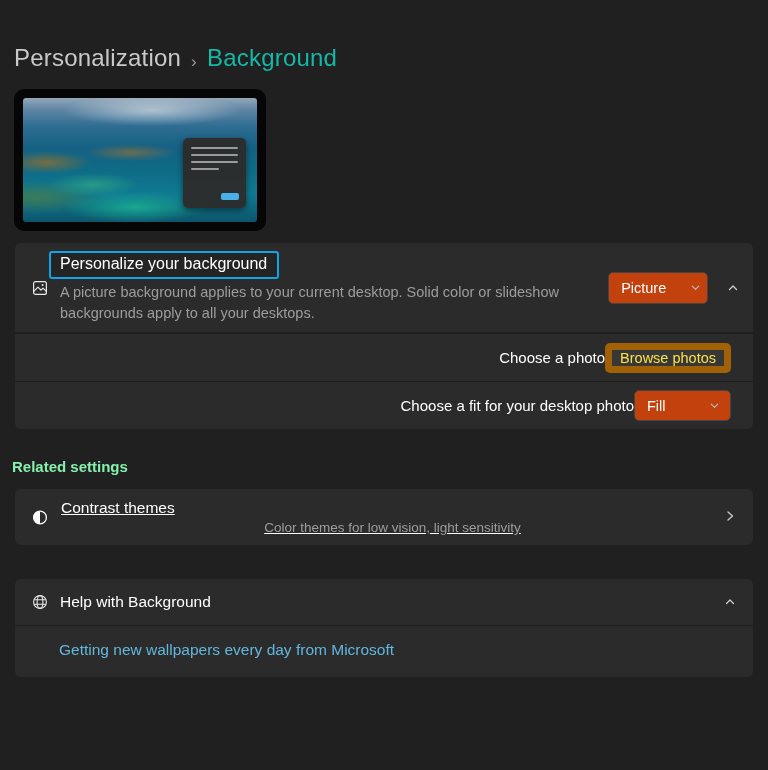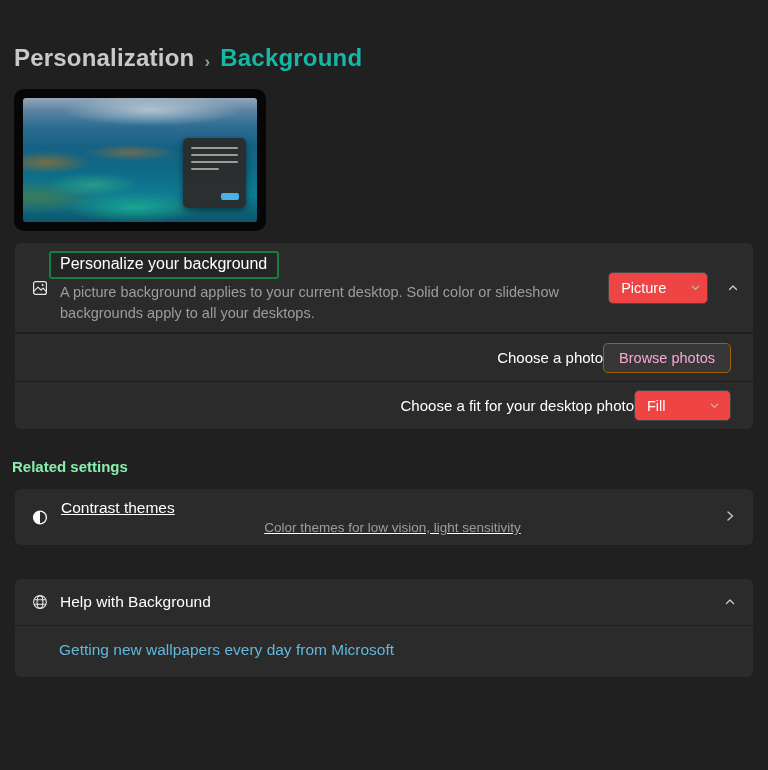--- a/index.html
+++ b/index.html
@@ -6,21 +6,21 @@
   html,body { width:768px; height:770px; overflow:hidden; }
   body {
     background:#202020;
     color:#ffffff;
     font-family:"Liberation Sans", sans-serif;
     -webkit-font-smoothing:antialiased;
   }
   .page { width:768px; height:770px; padding:0 14px; position:relative; }
 
   
-  .breadcrumb { padding-top:44px; font-size:24px; font-weight:700; letter-spacing:.2px; display:flex; align-items:flex-end; gap:10px; }
+  .breadcrumb { padding-top:44px; font-size:24px; font-weight:400; letter-spacing:.2px; display:flex; align-items:flex-end; gap:10px; }
   .bc-parent { color:#c9c9c9; cursor:pointer; }
   .bc-sep { color:#9a9a9a; font-size:17px; padding-top:2px; }
   .bc-current { color:#14b8a6; }
 
   
   .monitor { margin-top:17px; width:252px; height:142px; background:#060606; border-radius:10px; padding:9px; }
   .screen { width:100%; height:100%; border-radius:3px; position:relative; overflow:hidden;
     background:
       radial-gradient(ellipse 120px 26px at 48% 88%, rgba(26,178,148,.85) 0%, rgba(26,178,148,0) 60%),
       radial-gradient(ellipse 70px 18px at 30% 70%, rgba(42,158,133,.9) 0%, rgba(42,158,133,0) 65%),
@@ -36,26 +36,26 @@
   .ovl-btn { position:absolute; right:7px; bottom:8px; width:18px; height:7px; background:#47b1e8; border-radius:2px; }
 
   
   .card { background:#2b2b2b; border:1px solid rgba(0,0,0,.25); border-radius:7px; overflow:hidden; }
   .divider { height:1px; background:#1e1e1e; }
 
   .group { margin-top:11px; }
   .exp-header { display:flex; align-items:center; min-height:88px; padding:8px 14px 8px 17px; }
   .icon16 { width:16px; height:16px; flex:0 0 16px; margin-right:12px; display:flex; align-items:center; justify-content:center; color:#e8e8e8; }
   .head-text { flex:1 1 auto; min-width:0; margin-right:16px; }
-  .focus-box { display:inline-block; border:2px solid #15803d; border-radius:3px; padding:2px 10px 4px 9px; margin-left:-11px; background:rgba(0,0,0,.15); }
+  .focus-box { display:inline-block; border:2px solid #0ea5e9; border-radius:3px; padding:2px 10px 4px 9px; margin-left:-11px; background:rgba(0,0,0,.15); }
   .title { font-size:16px; color:#ffffff; }
   .desc { margin-top:3px; font-size:14.5px; line-height:21px; color:#9d9d9d; max-width:562px; }
 
   .dropdown { display:flex; align-items:center; justify-content:space-between; min-width:97px; height:32px;
-    background:#ef4444; border:1px solid #444444; border-radius:5px; padding:0 10px 0 12px;
+    background:#c2410c; border:1px solid #444444; border-radius:5px; padding:0 10px 0 12px;
     color:#ffffff; font-size:14.5px; font-family:inherit; cursor:pointer; gap:24px; }
   .chev { margin-left:19px; color:#cfcfcf; display:flex; align-items:center; cursor:pointer; }
 
   .recent { padding:10px 17px 12px 45px; }
   .recent-label { font-size:15px; color:#ffffff; margin-bottom:6px; }
   .thumbs { display:flex; gap:4px; }
   .thumb { width:74px; height:73px; border-radius:5px; border:1px solid rgba(255,255,255,.14); cursor:pointer; }
   .t1 { background:
       radial-gradient(ellipse 26px 10px at 62% 62%, rgba(46,165,139,.9) 0%, rgba(46,165,139,0) 70%),
       radial-gradient(ellipse 30px 12px at 18% 72%, rgba(53,178,137,.9) 0%, rgba(53,178,137,0) 70%),
@@ -77,22 +77,22 @@
       radial-gradient(ellipse 34px 36px at 47% 56%, rgba(37,102,210,.8) 0%, rgba(37,102,210,0) 82%),
       linear-gradient(160deg, #0b1b3a 0%, #0a2050 55%, #061028 100%); }
   .t5 { background:
       radial-gradient(ellipse 5px 12px at 54% 62%, #ffffff 0%, #e9e9e9 55%, rgba(255,255,255,0) 78%),
       radial-gradient(ellipse 3px 11px at 60% 59%, #1b1b1b 0%, rgba(27,27,27,0) 72%),
       radial-gradient(ellipse 30px 12px at 50% 90%, rgba(220,243,248,.95) 0%, rgba(220,243,248,0) 70%),
       linear-gradient(205deg, #2aa6cc 0%, #35bada 35%, #8fdcec 62%, #49b8d2 85%, #bfeaf2 100%); }
 
   .row { display:flex; align-items:center; justify-content:flex-end; height:47px; padding:0 22px 0 45px; }
   .row-label { font-size:15px; color:#ffffff; }
-  .btn { background:#373737; border:1px solid #a16207; border-radius:5px; height:30px; padding:0 15px;
-    color:#f9a8d4; font-size:14.5px; font-family:inherit; cursor:pointer; }
+  .btn { background:#373737; border:7px solid #a16207; border-radius:5px; height:30px; padding:0 8px;
+    color:#fde047; font-size:14.5px; font-family:inherit; cursor:pointer; }
 
   .section-header { margin-top:28px; margin-left:-2px; font-size:15px; font-weight:700; color:#86efac; }
 
   .single { margin-top:13px; height:58px; display:flex; align-items:center; padding:0 17px; cursor:pointer;text-decoration:underline; }
   .single .texts { flex:1 1 auto; margin-left:13px; }
   .card-title { font-size:15.5px; color:#ffffff; }
   .card-sub { font-size:13.5px; color:#9d9d9d; margin-top:3px;text-align:center; }
   .nav-chev { color:#c5c5c5; font-size:20px; line-height:1; padding-bottom:3px; }
 
   .help { margin-top:32px; }

